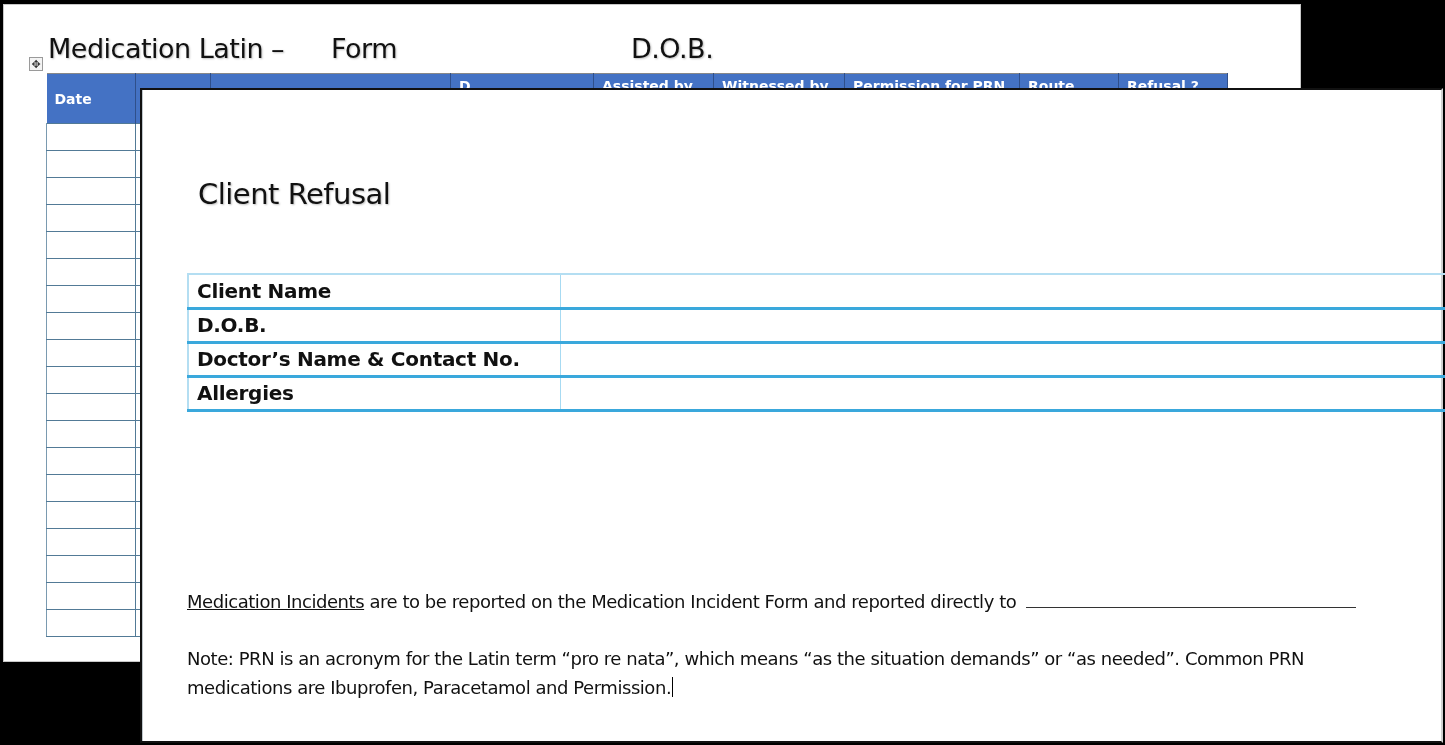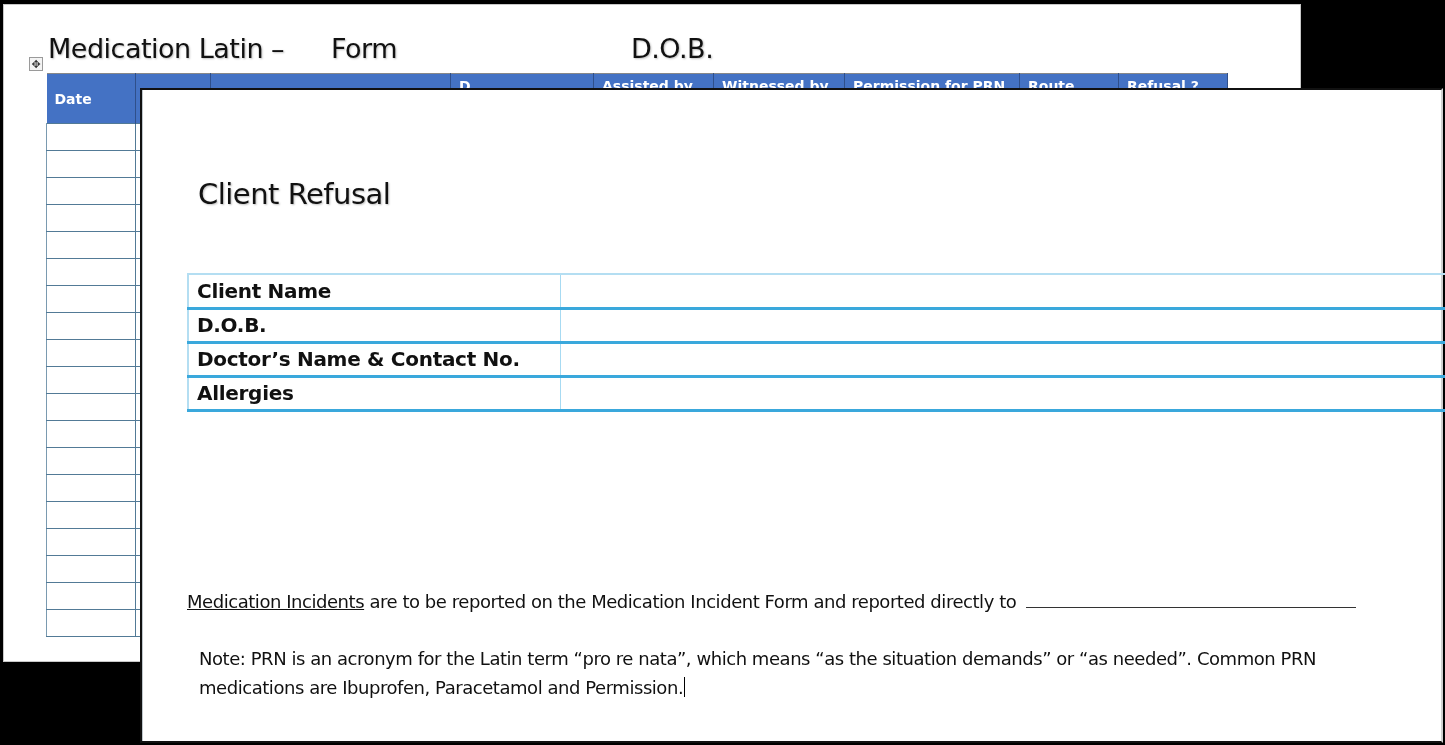--- a/index.html
+++ b/index.html
@@ -69,21 +69,21 @@
     .para {
       position: absolute; left: 45px; font-size: 18px; color: #111;
       font-family: "DejaVu Sans", sans-serif; letter-spacing: -0.45px;
       white-space: nowrap;
     }
     .para .u { text-decoration: underline; }
     .blank-line {
       display: inline-block; border-bottom: 1.5px solid #333; height: 16px;
       vertical-align: baseline; margin-left: 4px;
     }
-    .note { line-height: 29px; margin-left: 12px; }
+    .note { line-height: 29px; }
     .caret {
       display: inline-block; width: 1px; height: 20px; background: #000;
       vertical-align: -3px; margin-left: 1px;
     }
   </style>
 </head>
 <body>
 
 <div class="back-page">
   <span class="back-title" style="left:44px;">Medication Latin –</span>

